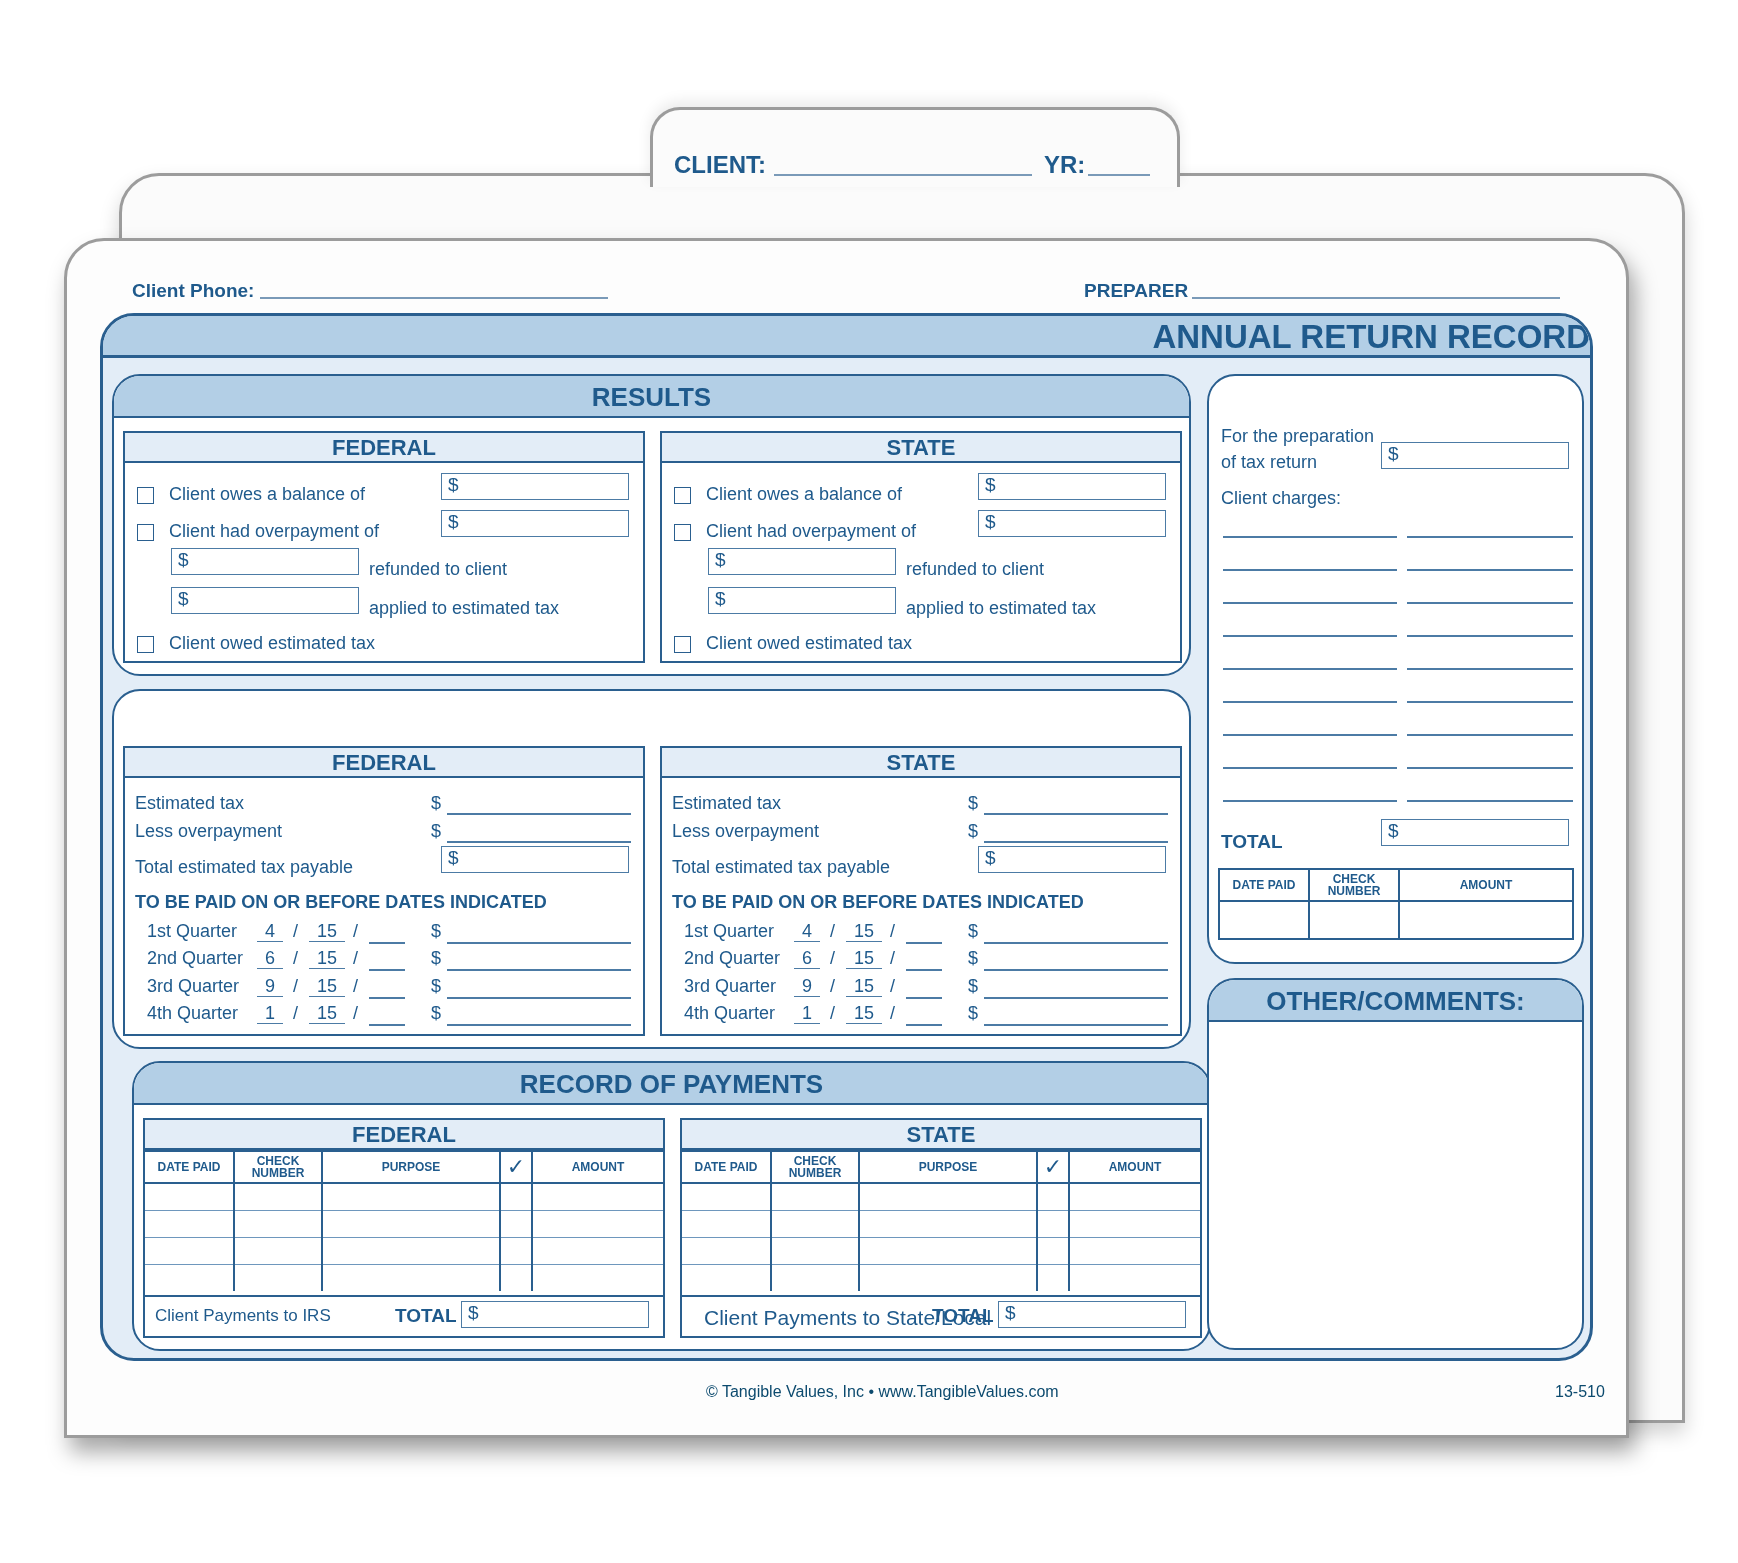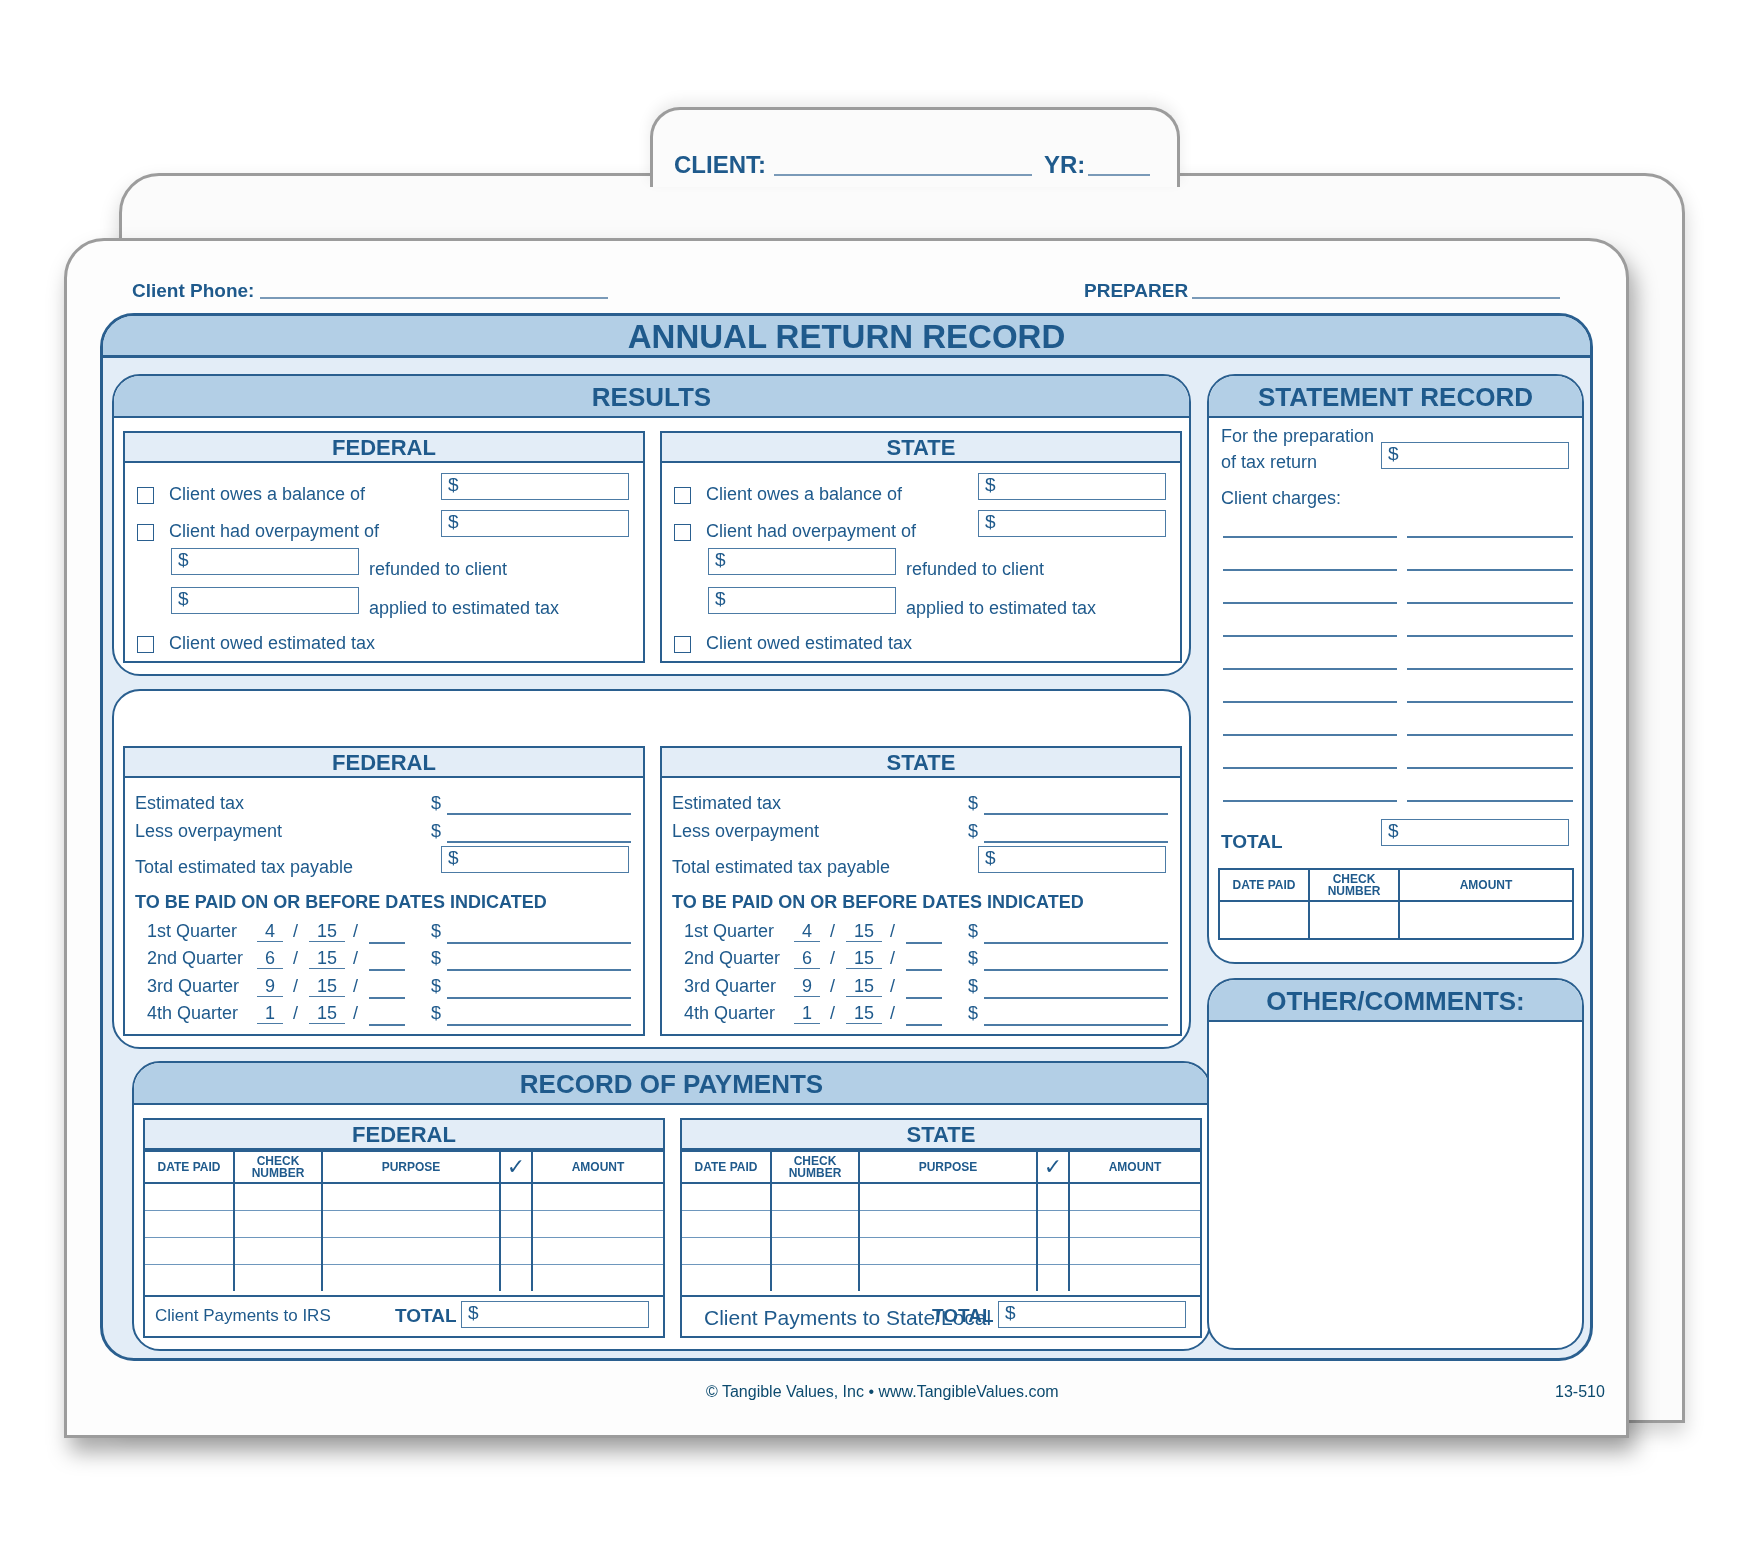--- a/index.html
+++ b/index.html
@@ -36,21 +36,21 @@
 
   
   .main-frame {
     position: absolute; left: 100px; top: 313px; width: 1493px; height: 1048px;
     background: #e3edf7; border: 3px solid #2a5f8f; border-radius: 34px;
     overflow: hidden;
   }
   .main-header {
     position: absolute; left: 0; top: 0; right: 0; height: 42px;
     background: #b3cfe6; border-bottom: 3px solid #2a5f8f;
-    text-align: center; font-weight: bold; font-size: 33px; line-height: 42px; color: #1f5a8c;
+    text-align: right; font-weight: bold; font-size: 33px; line-height: 42px; color: #1f5a8c;
   }
 
   .panel {
     position: absolute; background: #ffffff; border: 2px solid #2a5f8f; border-radius: 28px; overflow: hidden; padding-left: 30px;
   }
   .panel-header {
     position: absolute; left: 0; top: 0; right: 0; height: 42px;
     background: #b3cfe6; border-bottom: 2px solid #2a5f8f;
     text-align: center; font-weight: bold; font-size: 26px; line-height: 42px; color: #1f5a8c;
   }
@@ -365,21 +365,20 @@
       <div style="position:absolute; left:0; right:0; top:175px; height:2px; background:#2a5f8f;"></div>
       <span class="txt" style="left:22px; top:186px; font-size:21px;">Client Payments to State/Local</span>
       <span class="btxt" style="left:250px; top:185px; font-size:19px;">TOTAL</span>
       <div class="box" style="left:316px; top:181px; width:188px;">
           <span>$</span>
         </div>
     </div>
   </div>
 
   <div class="panel" style="left:1104px; top:58px; width:377px; height:590px;">
-    <div class="panel-header">STATEMENT RECORD</div>
     <span class="txt" style="left:12px; top:50px;">For the preparation</span>
     <span class="txt" style="left:12px; top:76px;">of tax return</span>
     <div class="box" style="left:172px; top:66px; width:188px;">
         <span>$</span>
       </div>
     <span class="txt" style="left:12px; top:112px;">Client charges:</span>
 
     <div>
       <div class="line" style="left:14px; top:160px; width:174px;"></div>
       <div class="line" style="left:198px; top:160px; width:166px;"></div>

